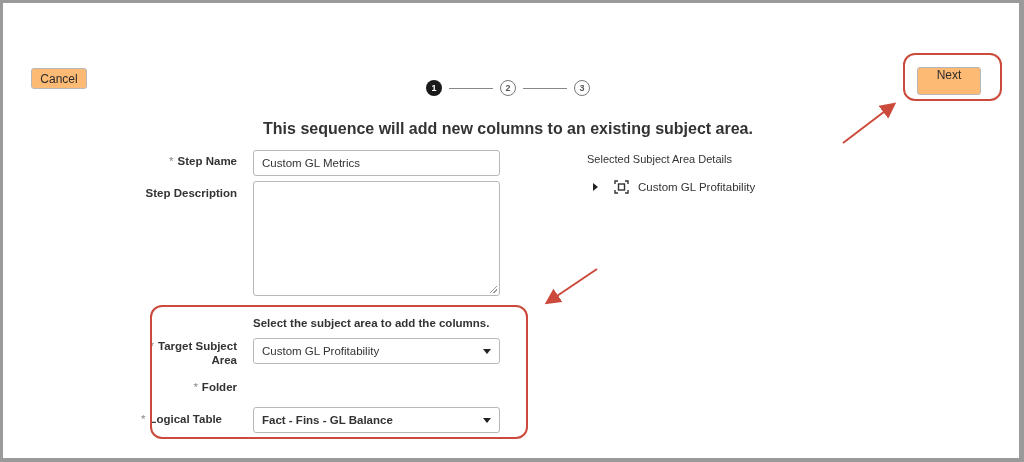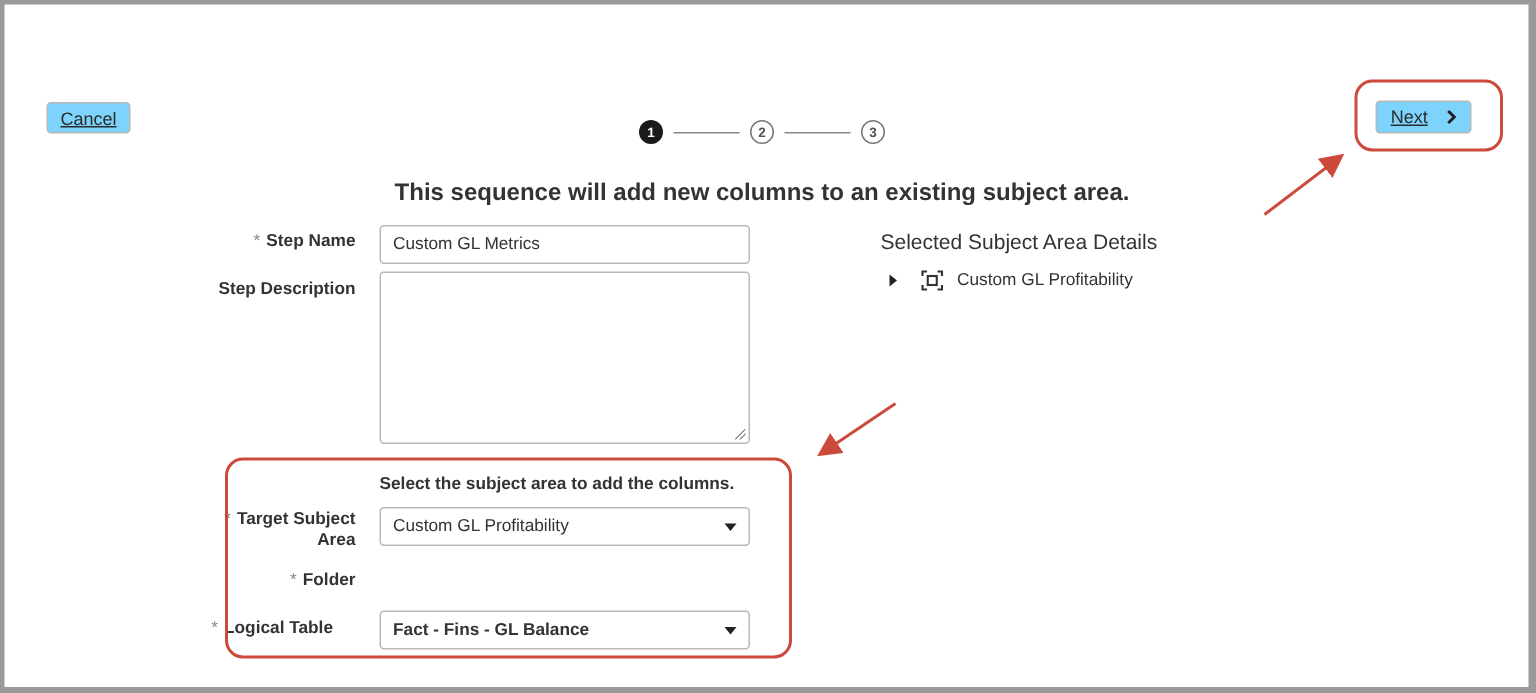--- a/index.html
+++ b/index.html
@@ -4,24 +4,23 @@
 <style>
   * { box-sizing: border-box; margin: 0; padding: 0; }
   html, body { width: 1024px; height: 462px; overflow: hidden; background: #9a9a9a; }
   body { font-family: "Liberation Sans", "DejaVu Sans", sans-serif; color: #2b2b2b; }
   .frame {
     position: absolute; left: 3px; top: 3px; width: 1016px; height: 455px;
     background: #ffffff;
   }
   .abs { position: absolute; }
   .btn {
-    position: absolute; background: #7dd3fc; border: 1px solid #b8b8b8; border-radius: 3px;
+    position: absolute; background: #fdba74; border: 1px solid #b8b8b8; border-radius: 3px;
     font-size: 12px; color: #2b2b2b; display: flex; align-items: center; justify-content: center;
     cursor: pointer;
-    text-decoration: underline;
   }
   .train { position: absolute; left: 423px; top: 77px; height: 16px; display: flex; align-items: center; }
   .step-dot {
     width: 16px; height: 16px; border-radius: 50%; font-size: 9px; font-weight: bold;
     display: flex; align-items: center; justify-content: center; cursor: pointer;
   }
   .step-dot.active { background: #1a1a1a; color: #fff; }
   .step-dot.todo { background: #fff; border: 1.5px solid #777; color: #555; }
   .step-line { width: 44px; height: 1px; background: #888; margin: 0 7px; }
   .intro { position: absolute; left: 0; width: 1010px; top: 117px; text-align: center; font-size: 16px; font-weight: bold; color: #333; }
@@ -37,21 +36,21 @@
   }
   .textarea {
     position: absolute; left: 250px; top: 178px; width: 247px; height: 115px; background: #fff;
     border: 1px solid #b8b8b8; border-radius: 3px; cursor: text;
   }
   .resize { position: absolute; right: 2px; bottom: 2px; width: 7px; height: 7px;
     background: linear-gradient(135deg, transparent 45%, #999 45%, #999 55%, transparent 55%, transparent 70%, #999 70%, #999 80%, transparent 80%); }
   .select { cursor: pointer; justify-content: space-between; }
   .caret { width: 0; height: 0; border-left: 4.5px solid transparent; border-right: 4.5px solid transparent; border-top: 5px solid #222; }
   .hint { position: absolute; left: 250px; top: 314px; font-size: 11.5px; font-weight: bold; color: #333; text-align: right; }
-  .details-title { position: absolute; left: 584px; top: 150px; font-size: 14px; color: #333; }
+  .details-title { position: absolute; left: 584px; top: 150px; font-size: 11px; color: #333; }
   .tree-row { position: absolute; left: 590px; top: 176px; height: 16px; display: flex; align-items: center; font-size: 11.5px; color: #333; }
   .tri { width: 0; height: 0; border-top: 4px solid transparent; border-bottom: 4px solid transparent; border-left: 5px solid #222; margin-right: 16px; cursor: pointer; }
   .annot { position: absolute; border: 2px solid #cc4a3b; border-radius: 12px; pointer-events: none; }
 </style>
 </head>
 <body>
 
 <div class="frame">
 
   <div class="btn" style="left:28px; top:65px; width:56px; height:21px;">
@@ -65,21 +64,21 @@
     <div class="step-line"></div>
     <div class="step-dot todo">
         <span>2</span>
       </div>
     <div class="step-line"></div>
     <div class="step-dot todo">
         <span>3</span>
       </div>
   </div>
 
-  <div class="btn" style="left:914px; top:64px; width:64px; height:22px; gap:12px;">
+  <div class="btn" style="left:914px; top:64px; width:64px; height:28px; gap:12px;flex-direction:column;">
     <span>Next</span>
     <svg width="7" height="10" viewBox="0 0 7 10">
         <path d="M1.5 1 L5.5 5 L1.5 9" fill="none" stroke="#222" stroke-width="2"></path>
       </svg>
   </div>
 
   <div class="intro">This sequence will add new columns to an existing subject area.</div>
 
   <div class="label" style="left:124px; top:151px;">
     <span class="req">*</span><span>Step Name</span>

